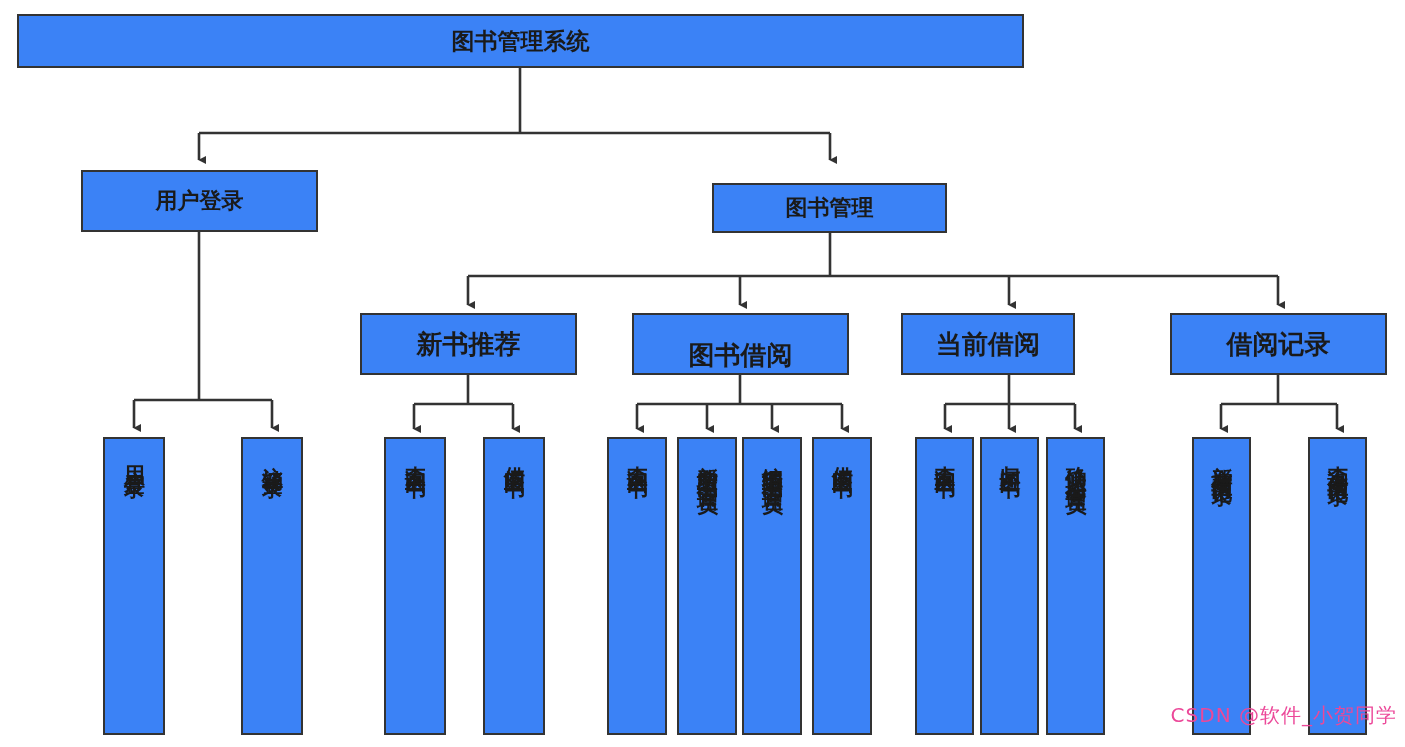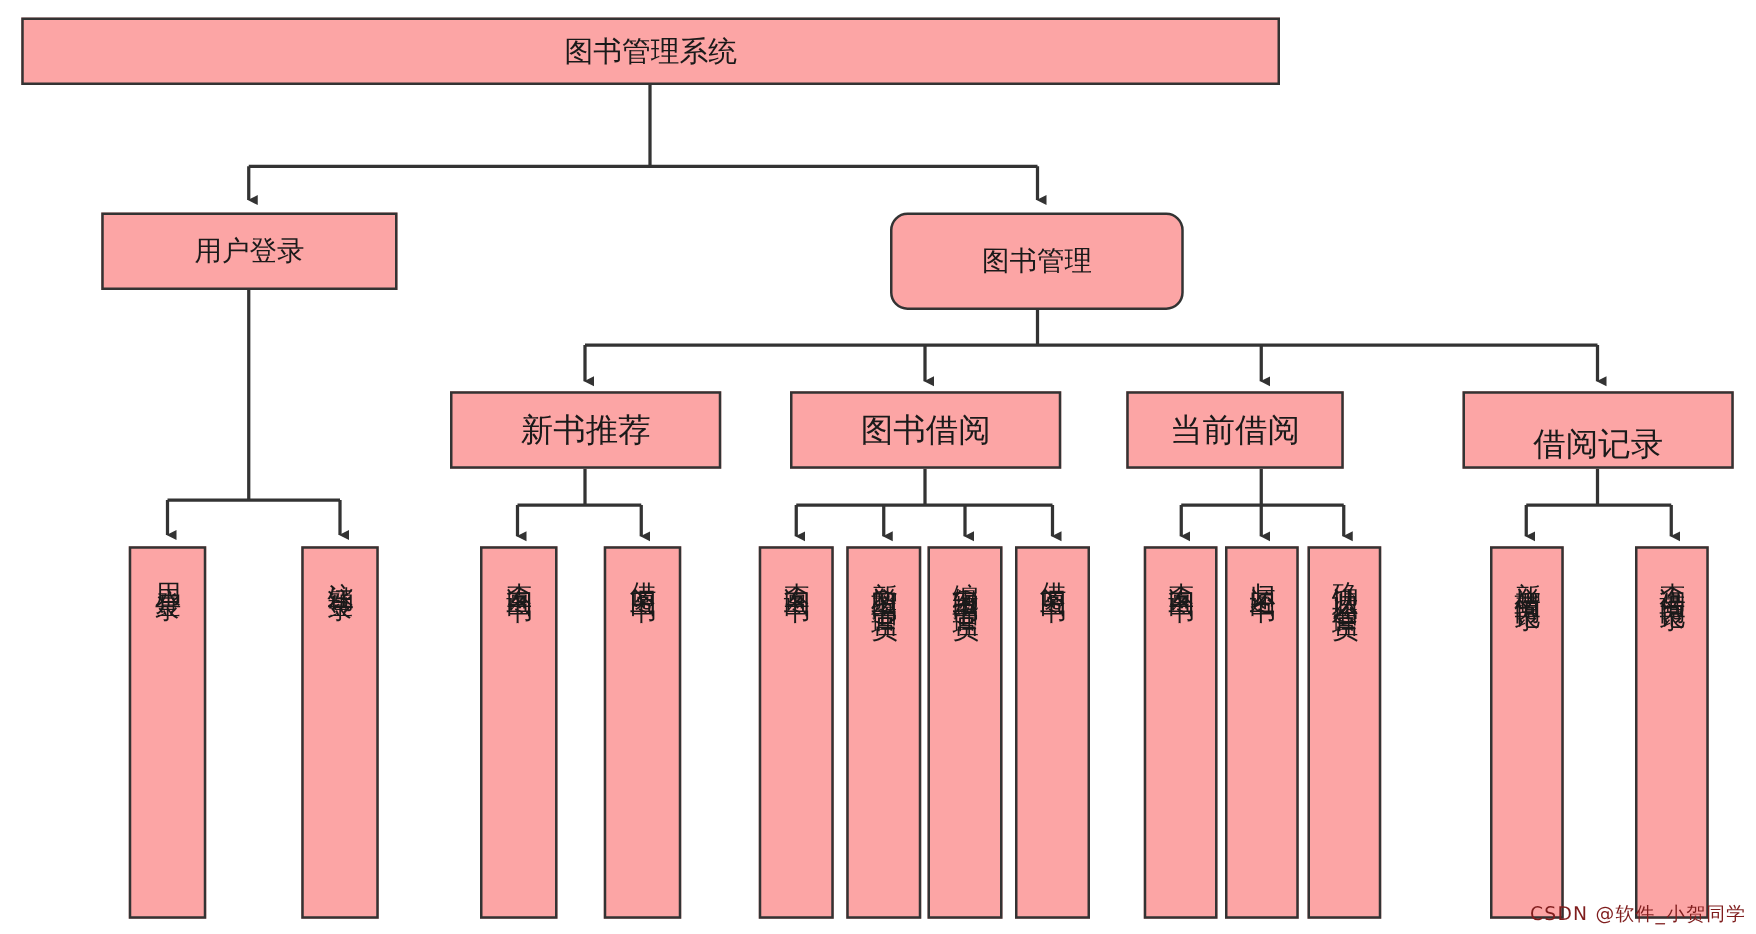--- a/index.html
+++ b/index.html
@@ -6,50 +6,51 @@
   body{
     width:1405px;height:747px;
     background:#ffffff;
     font-family:"DejaVu Sans","Liberation Sans",sans-serif;
     overflow:hidden;
     position:relative;
   }
   #diagram{position:absolute;left:0;top:0;width:1405px;height:747px;}
   .box{
     position:absolute;
-    background:#fca5a5;
+    background:#3b82f6;
     border:2.5px solid #333333;
     box-sizing:border-box;
     display:flex;
     align-items:center;
     justify-content:center;
     color:#1a1a1a;
+    font-weight:bold;
   }
   .box.root{font-size:23px;}
   .box.lvl2{font-size:22px;}
   .box.lvl3{font-size:26px;}
   .box.leaf{
     font-size:21px;
     align-items:flex-start;
     justify-content:center;
     padding-top:10px;
   }
   .vtext{
     writing-mode:vertical-rl;
     text-orientation:upright;
     letter-spacing:4px;
     line-height:1;
     white-space:nowrap;
   }
   svg.links{position:absolute;left:0;top:0;width:1405px;height:747px;pointer-events:none;}
   .watermark{
     position:absolute;
-    right:8px;bottom:6px;
-    font-size:15px;
-    color:#7f1d1d;
+    right:8px;bottom:18px;
+    font-size:20px;
+    color:#ec4899;
     letter-spacing:1px;
     white-space:nowrap;
   }
 </style>
 </head>
 <body>
 
 <div id="diagram">
 
   <svg class="links" viewBox="0 0 1405 747">
@@ -102,34 +103,34 @@
     </g>
   </svg>
 
   <div class="box root" style="left:17px;top:14px;width:1007px;height:54px;">
     <span>图书管理系统</span>
   </div>
 
   <div class="box lvl2" style="left:81px;top:170px;width:237px;height:62px;">
     <span>用户登录</span>
   </div>
-  <div class="box lvl2" style="left:712px;top:170px;width:235px;height:78px;border-radius:14px;">
+  <div class="box lvl2" style="left:712px;top:183px;width:235px;height:50px;">
     <span>图书管理</span>
   </div>
 
   <div class="box lvl3" style="left:360px;top:313px;width:217px;height:62px;">
     <span>新书推荐</span>
   </div>
-  <div class="box lvl3" style="left:632px;top:313px;width:217px;height:62px;">
+  <div class="box lvl3" style="left:632px;top:313px;width:217px;height:62px;align-items:flex-end;">
     <span>图书借阅</span>
   </div>
   <div class="box lvl3" style="left:901px;top:313px;width:174px;height:62px;">
     <span>当前借阅</span>
   </div>
-  <div class="box lvl3" style="left:1170px;top:313px;width:217px;height:62px;align-items:flex-end;">
+  <div class="box lvl3" style="left:1170px;top:313px;width:217px;height:62px;">
     <span>借阅记录</span>
   </div>
 
   <div class="box leaf" style="left:103px;top:437px;width:62px;height:298px;">
     <span class="vtext">用户登录</span>
   </div>
   <div class="box leaf" style="left:241px;top:437px;width:62px;height:298px;">
     <span class="vtext">注销登录</span>
   </div>
 

